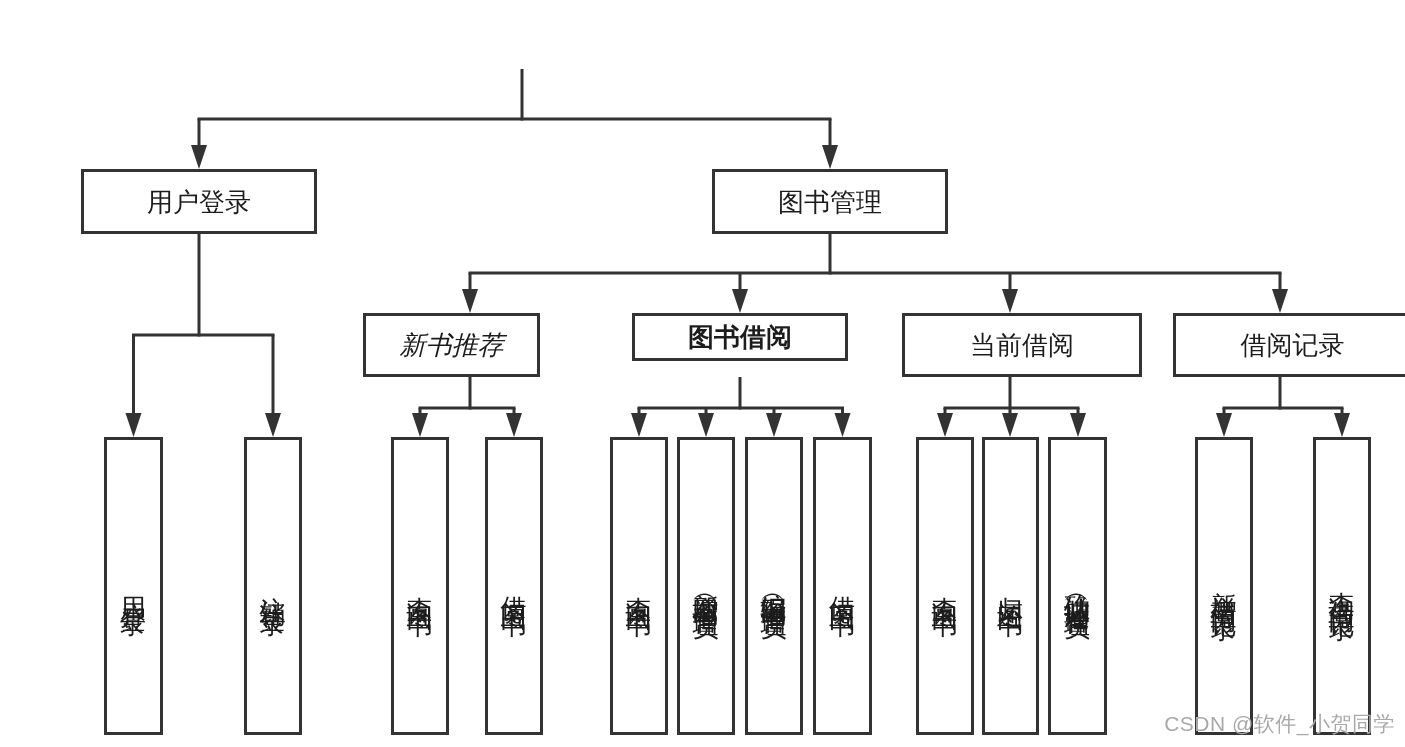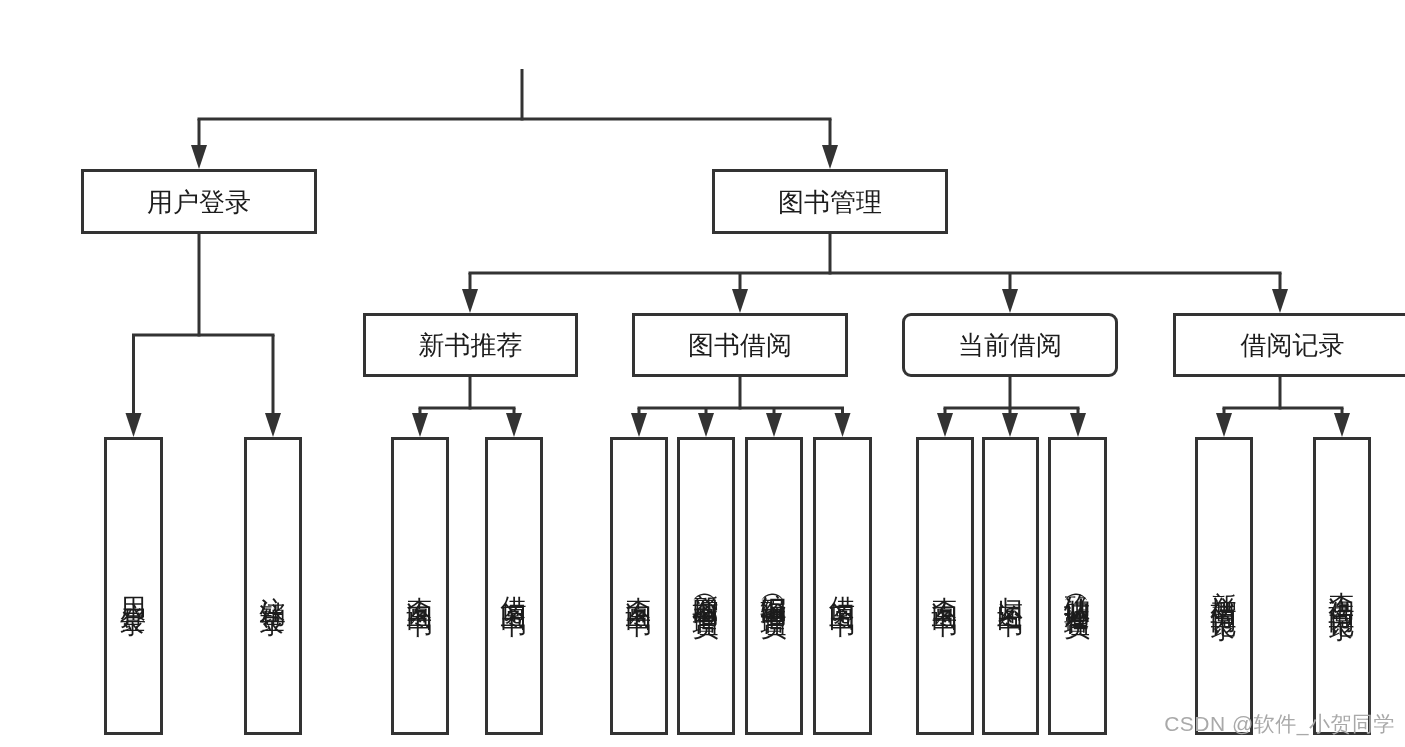--- a/index.html
+++ b/index.html
@@ -49,23 +49,23 @@
     bottom: 9px;
     font-size: 21px;
     letter-spacing: 0.5px;
     color: var(--watermark, #a9a9a9);
     z-index: 5;
   }
   
   #n-root           { left: 20px;   top: 13px;  width: 1004px; height: 56px; }
   #n-user-login     { left: 81px;   top: 169px; width: 236px;  height: 65px; }
   #n-book-mgmt      { left: 712px;  top: 169px; width: 236px;  height: 65px; }
-  #n-new-book-rec   { left: 363px;  top: 313px; width: 215px;  height: 64px; }
-  #n-book-borrow    { left: 632px;  top: 313px; width: 216px;  height: 64px; }
-  #n-current-borrow { left: 902px;  top: 313px; width: 216px;  height: 64px; border-radius: 9px; }
+  #n-new-book-rec   { left: 363px;  top: 313px; width: 177px;  height: 64px; font-style: italic; }
+  #n-book-borrow    { left: 632px;  top: 313px; width: 216px;  height: 48px; font-weight: bold; }
+  #n-current-borrow { left: 902px;  top: 313px; width: 240px;  height: 64px; }
   #n-borrow-records { left: 1173px; top: 313px; width: 239px;  height: 64px; }
   #l-user-login     { left: 104px;  top: 437px; width: 59px;   height: 298px; }
   #l-logout         { left: 244px;  top: 437px; width: 58px;   height: 298px; }
   #l-query-books-1  { left: 391px;  top: 437px; width: 58px;   height: 298px; }
   #l-borrow-books-1 { left: 485px;  top: 437px; width: 58px;   height: 298px; }
   #l-query-books-2  { left: 610px;  top: 437px; width: 58px;   height: 298px; }
   #l-add-books      { left: 677px;  top: 437px; width: 58px;   height: 298px; }
   #l-edit-books     { left: 745px;  top: 437px; width: 58px;   height: 298px; }
   #l-borrow-books-2 { left: 813px;  top: 437px; width: 59px;   height: 298px; }
   #l-query-books-3  { left: 916px;  top: 437px; width: 58px;   height: 298px; }

